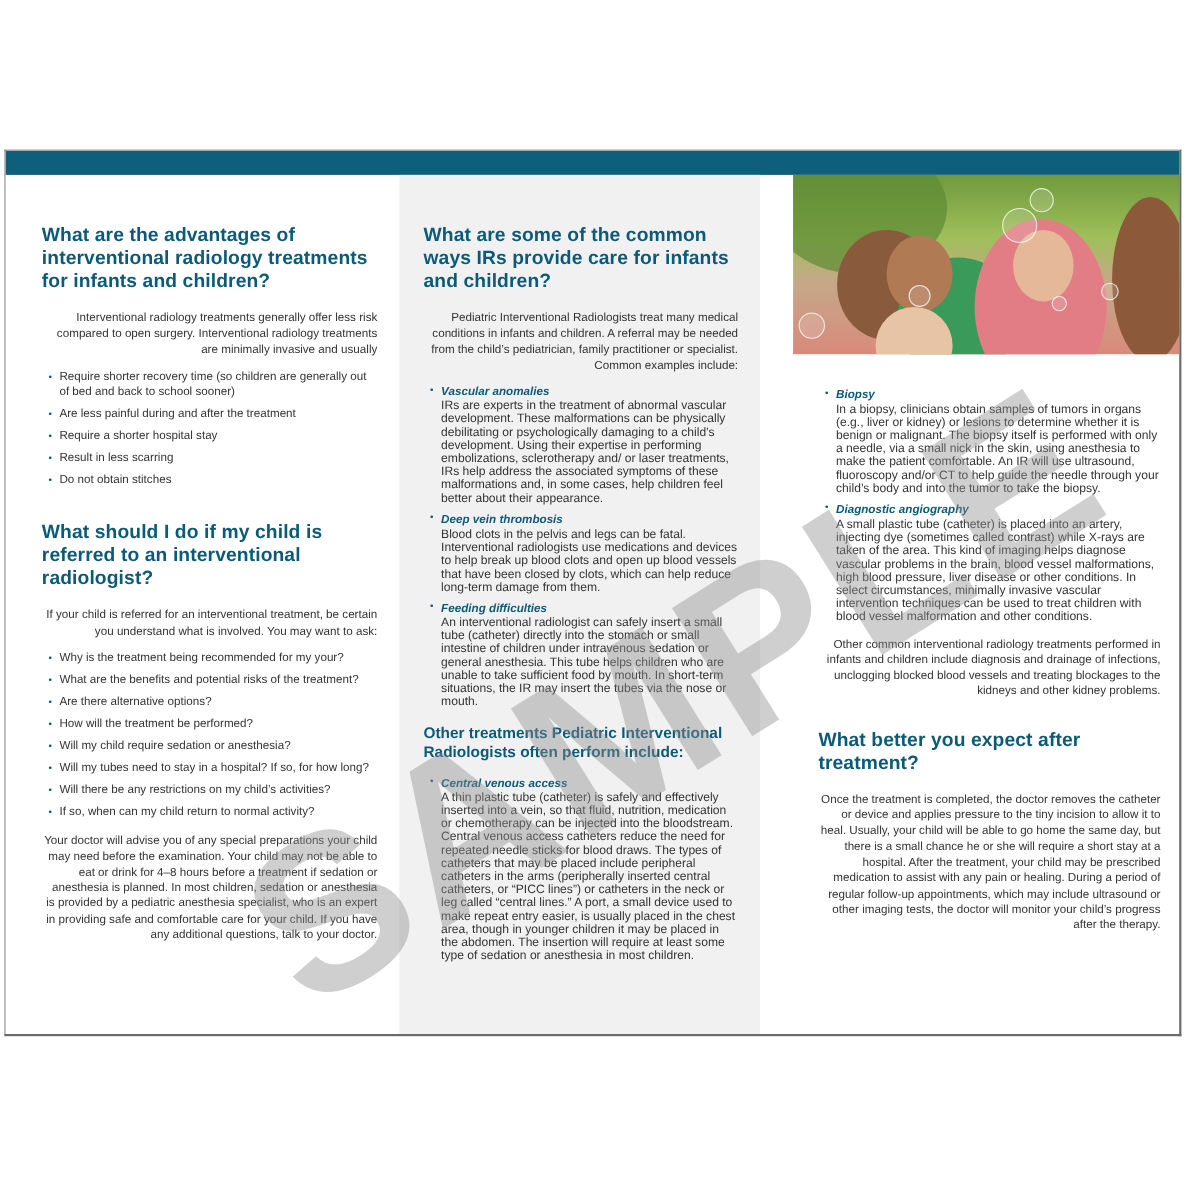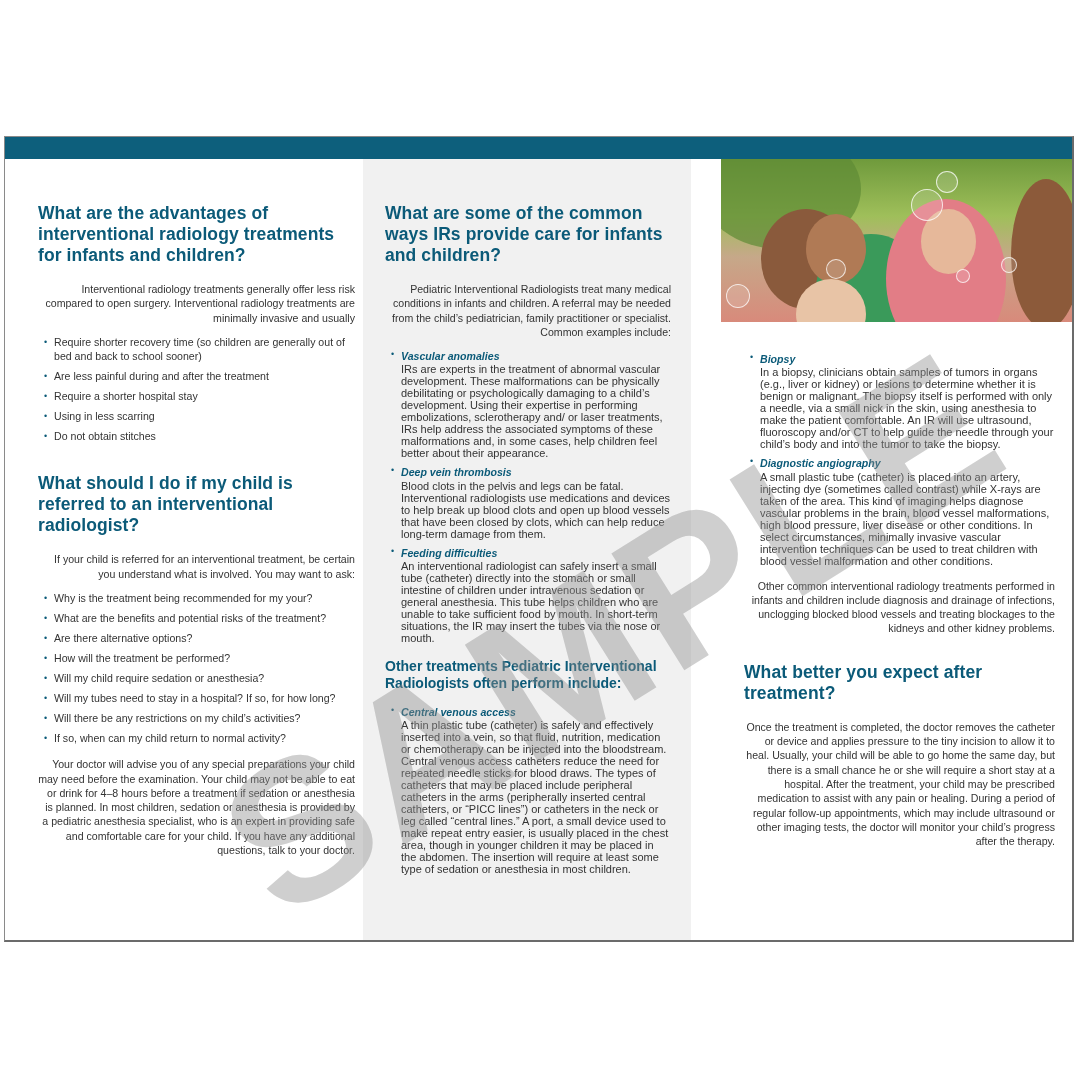--- a/index.html
+++ b/index.html
@@ -4,21 +4,21 @@
 <style>
   html, body { margin: 0; padding: 0; background: #ffffff; }
   body { width: 1080px; height: 1080px; position: relative; overflow: hidden; font-family: "Liberation Sans", sans-serif; }
   .sheet {
     position: absolute; left: 4px; top: 136px; width: 1070px; height: 806px;
     border: 1px solid #8a8a8a; border-right: 2px solid #6b6b6b; border-bottom: 2px solid #6b6b6b;
     box-sizing: border-box; background: #ffffff; overflow: hidden;
   }
   .topbar { position: absolute; left: 0; top: 0; width: 100%; height: 22px; background: #0d5f7c; }
   .panel { position: absolute; top: 22px; bottom: 0; box-sizing: border-box; }
-  .panel-left { left: 0; width: 358px; padding: 44px 8px 0 33px; }
+  .panel-left { left: 0; width: 358px; padding: 44px 20px 0 33px; }
   .panel-mid { left: 358px; width: 328px; background: #f1f1f1; padding: 44px 20px 0 22px; }
   .panel-right { left: 716px; width: 352px; padding: 0 18px 0 23px; }
   h2 { color: #0b5a78; font-weight: bold; font-size: 17.5px; line-height: 21px; margin: 0 0 16px 0; letter-spacing: 0.1px; }
   h3 { color: #0b5a78; font-weight: bold; font-size: 14px; line-height: 16.5px; margin: 14px 0 14px 0; }
   p { color: #333333; font-size: 10.6px; line-height: 14.3px; margin: 0 0 10px 0; text-align: right; }
   ul { list-style: none; padding: 0; margin: 0 0 12px 0; }
   ul.simple li { position: relative; padding-left: 16px; color: #333; font-size: 10.6px; line-height: 14.3px; margin-bottom: 5.7px; }
   ul li .bullet { position: absolute; left: 6px; top: 0; color: #0b5a78; font-size: 9px; }
   ul.detailed li { position: relative; padding-left: 16px; margin-bottom: 6px; }
   ul.detailed li .term { color: #0b5a78; font-weight: bold; font-style: italic; font-size: 10.6px; line-height: 14.3px; display: block; }
@@ -42,21 +42,21 @@
 <div class="sheet">
   <div class="topbar"></div>
 
   <div class="panel panel-left">
     <h2>What are the advantages of interventional radiology treatments for infants and children?</h2>
     <p>Interventional radiology treatments generally offer less risk compared to open surgery. Interventional radiology treatments are minimally invasive and usually</p>
     <ul class="simple">
       <li><span class="bullet">•</span><span>Require shorter recovery time (so children are generally out of bed and back to school sooner)</span></li>
       <li><span class="bullet">•</span><span>Are less painful during and after the treatment</span></li>
       <li><span class="bullet">•</span><span>Require a shorter hospital stay</span></li>
-      <li><span class="bullet">•</span><span>Using in less scarring</span></li>
+      <li><span class="bullet">•</span><span>Result in less scarring</span></li>
       <li><span class="bullet">•</span><span>Do not obtain stitches</span></li>
     </ul>
     <div style="height:18px"></div>
     <h2>What should I do if my child is referred to an interventional radiologist?</h2>
     <p>If your child is referred for an interventional treatment, be certain you understand what is involved. You may want to ask:</p>
     <ul class="simple">
       <li><span class="bullet">•</span><span>Why is the treatment being recommended for my your?</span></li>
       <li><span class="bullet">•</span><span>What are the benefits and potential risks of the treatment?</span></li>
       <li><span class="bullet">•</span><span>Are there alternative options?</span></li>
       <li><span class="bullet">•</span><span>How will the treatment be performed?</span></li>

